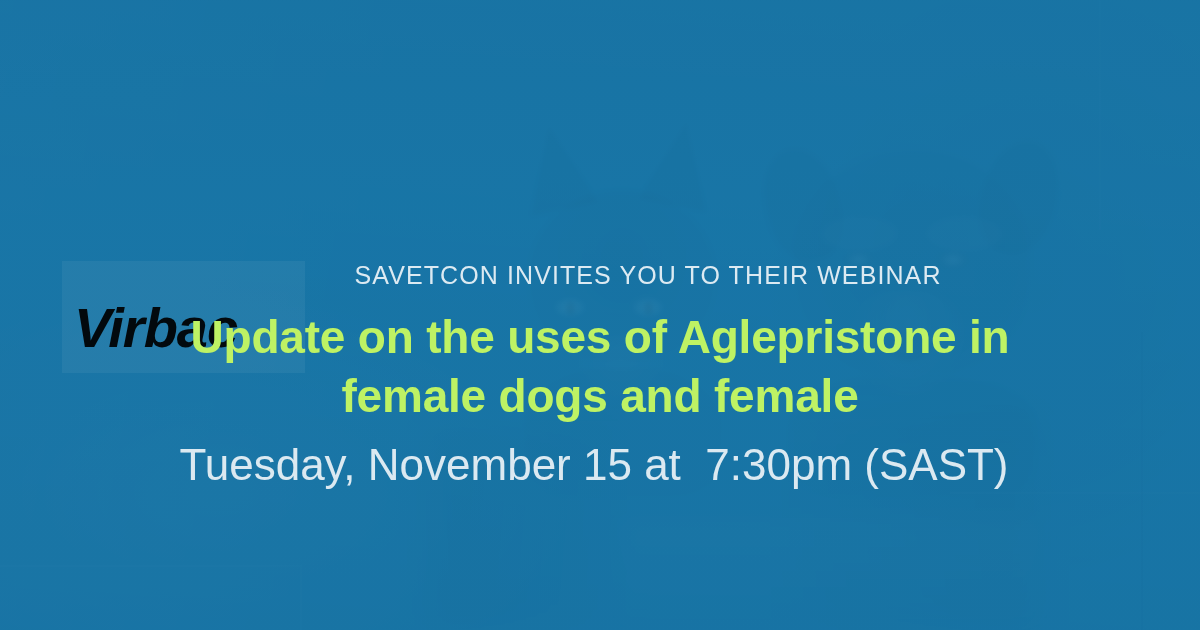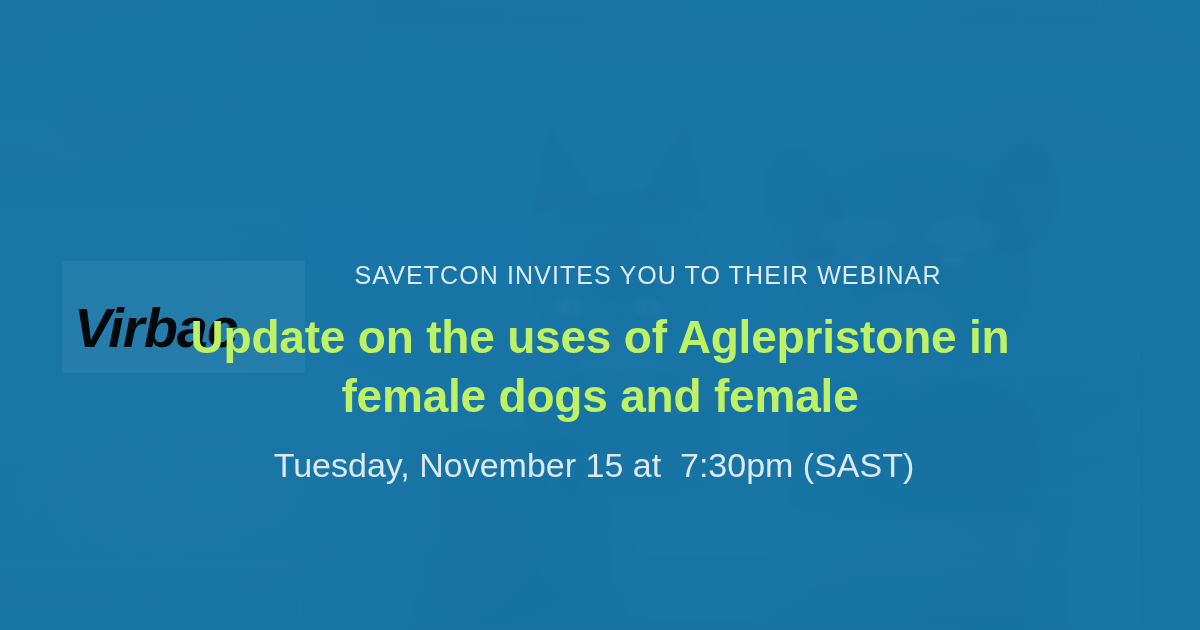--- a/index.html
+++ b/index.html
@@ -218,21 +218,21 @@
     line-height: 59px;
     letter-spacing: -0.2px;
   }
 
   .datetime {
     position: absolute;
     left: 0;
     top: 444px;
     width: 1188px;
     color: #dbe9f1;
-    font-size: 34px;
+    font-size: 44px;
     font-weight: 400;
     line-height: 42px;
     white-space: pre;
   }
 </style>
 </head>
 <body>
 
 <div id="banner">
 

